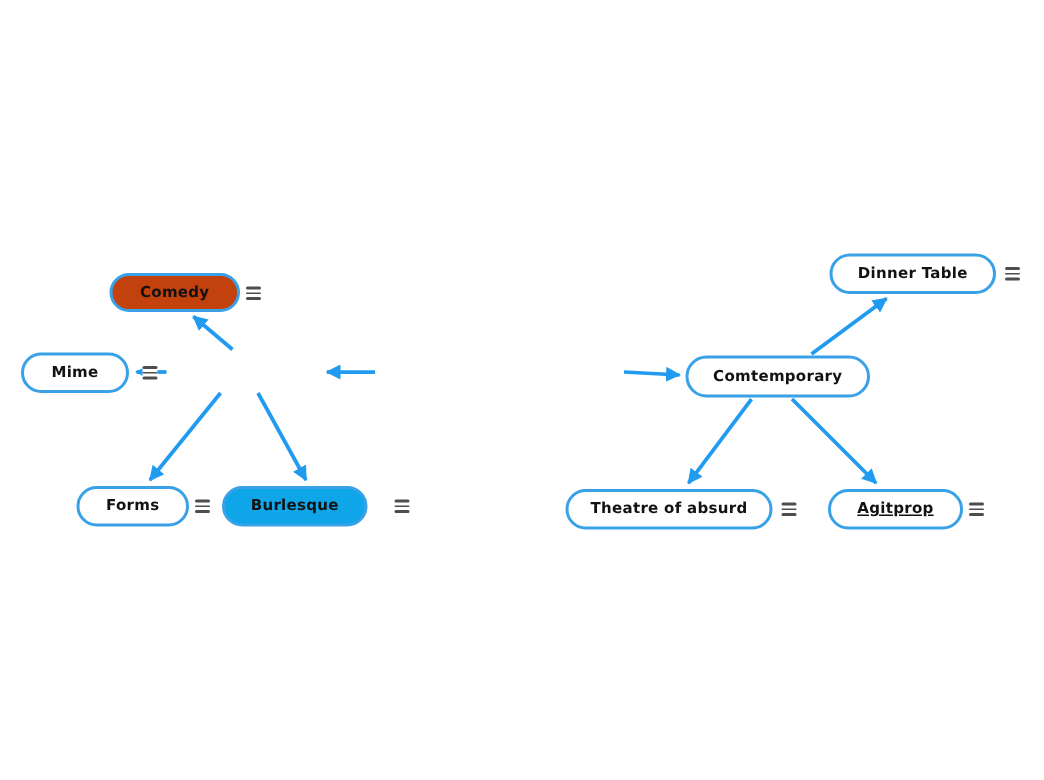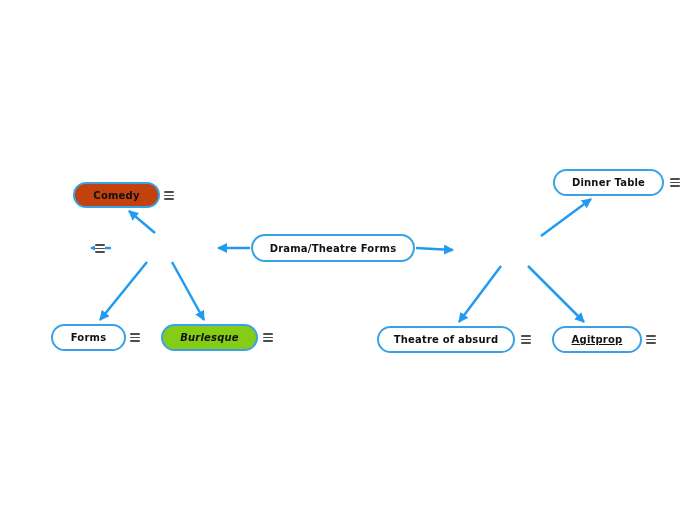--- a/index.html
+++ b/index.html
@@ -40,45 +40,48 @@
       <line x1="250" y1="248" x2="218" y2="248" stroke="#219bf0" stroke-width="2.5" marker-end="url(#arrowhead)"></line>
       <line x1="416" y1="248" x2="453" y2="250" stroke="#219bf0" stroke-width="2.5" marker-end="url(#arrowhead)"></line>
       <line x1="155" y1="233" x2="129" y2="211" stroke="#219bf0" stroke-width="2.5" marker-end="url(#arrowhead)"></line>
       <line x1="111" y1="248" x2="91" y2="248" stroke="#219bf0" stroke-width="2.5" marker-end="url(#arrowhead)"></line>
       <line x1="147" y1="262" x2="100" y2="320" stroke="#219bf0" stroke-width="2.5" marker-end="url(#arrowhead)"></line>
       <line x1="172" y1="262" x2="204" y2="320" stroke="#219bf0" stroke-width="2.5" marker-end="url(#arrowhead)"></line>
       <line x1="541" y1="236" x2="591" y2="199" stroke="#219bf0" stroke-width="2.5" marker-end="url(#arrowhead)"></line>
       <line x1="501" y1="266" x2="459" y2="322" stroke="#219bf0" stroke-width="2.5" marker-end="url(#arrowhead)"></line>
       <line x1="528" y1="266" x2="584" y2="322" stroke="#219bf0" stroke-width="2.5" marker-end="url(#arrowhead)"></line>
     </svg>
-    <div class="node" style="left: 251px; top: 234px; width: 164px; height: 28px; border-color: rgb(56, 161, 232); background: rgb(255, 255, 255);">
-      <span class="node-label" style="color: rgb(18, 18, 18);">Drama/Theatre Forms</span>
+    <div class="node" style="left: 457px; top: 237px; width: 123px; height: 28px; border-color: rgb(56, 161, 232); background: rgb(255, 255, 255);">
+      <span class="node-label" style="color: rgb(18, 18, 18);">Comtemporary</span>
     </div>
     <div class="node" style="left: 73px; top: 182px; width: 87px; height: 26px; border-color: rgb(56, 161, 232); background: #c2410c;">
       <span class="node-label" style="color: rgb(18, 18, 18);">Comedy</span>
     </div>
     <div class="menu-icon" style="left: 164px; top: 190px;">
       <i style="background: rgb(77, 77, 77);"></i>
       <i style="background: rgb(77, 77, 77);"></i>
       <i style="background: rgb(77, 77, 77);"></i>
+    </div>
+    <div class="node" style="left: 14px; top: 235px; width: 72px; height: 27px; border-color: rgb(56, 161, 232); background: rgb(255, 255, 255);">
+      <span class="node-label" style="color: rgb(18, 18, 18);">Mime</span>
     </div>
     <div class="menu-icon" style="left: 95px; top: 243px;">
       <i style="background: rgb(77, 77, 77);"></i>
       <i style="background: rgb(77, 77, 77);"></i>
       <i style="background: rgb(77, 77, 77);"></i>
     </div>
     <div class="node" style="left: 51px; top: 324px; width: 75px; height: 27px; border-color: rgb(56, 161, 232); background: rgb(255, 255, 255);">
       <span class="node-label" style="color: rgb(18, 18, 18);">Forms</span>
     </div>
     <div class="menu-icon" style="left: 130px; top: 332px;">
       <i style="background: rgb(77, 77, 77);"></i>
       <i style="background: rgb(77, 77, 77);"></i>
       <i style="background: rgb(77, 77, 77);"></i>
     </div>
-    <div class="node" style="left: 161px; top: 324px; width: 97px; height: 27px; border-color: rgb(56, 161, 232); background: #84cc16; font-style: italic;">
+    <div class="node" style="left: 148px; top: 324px; width: 97px; height: 27px; border-color: rgb(56, 161, 232); background: #0ea5e9;">
       <span class="node-label" style="color: rgb(18, 18, 18);">Burlesque</span>
     </div>
     <div class="menu-icon" style="left: 263px; top: 332px;">
       <i style="background: rgb(77, 77, 77);"></i>
       <i style="background: rgb(77, 77, 77);"></i>
       <i style="background: rgb(77, 77, 77);"></i>
     </div>
     <div class="node" style="left: 553px; top: 169px; width: 111px; height: 27px; border-color: rgb(56, 161, 232); background: rgb(255, 255, 255);">
       <span class="node-label" style="color: rgb(18, 18, 18);">Dinner Table</span>
     </div>

